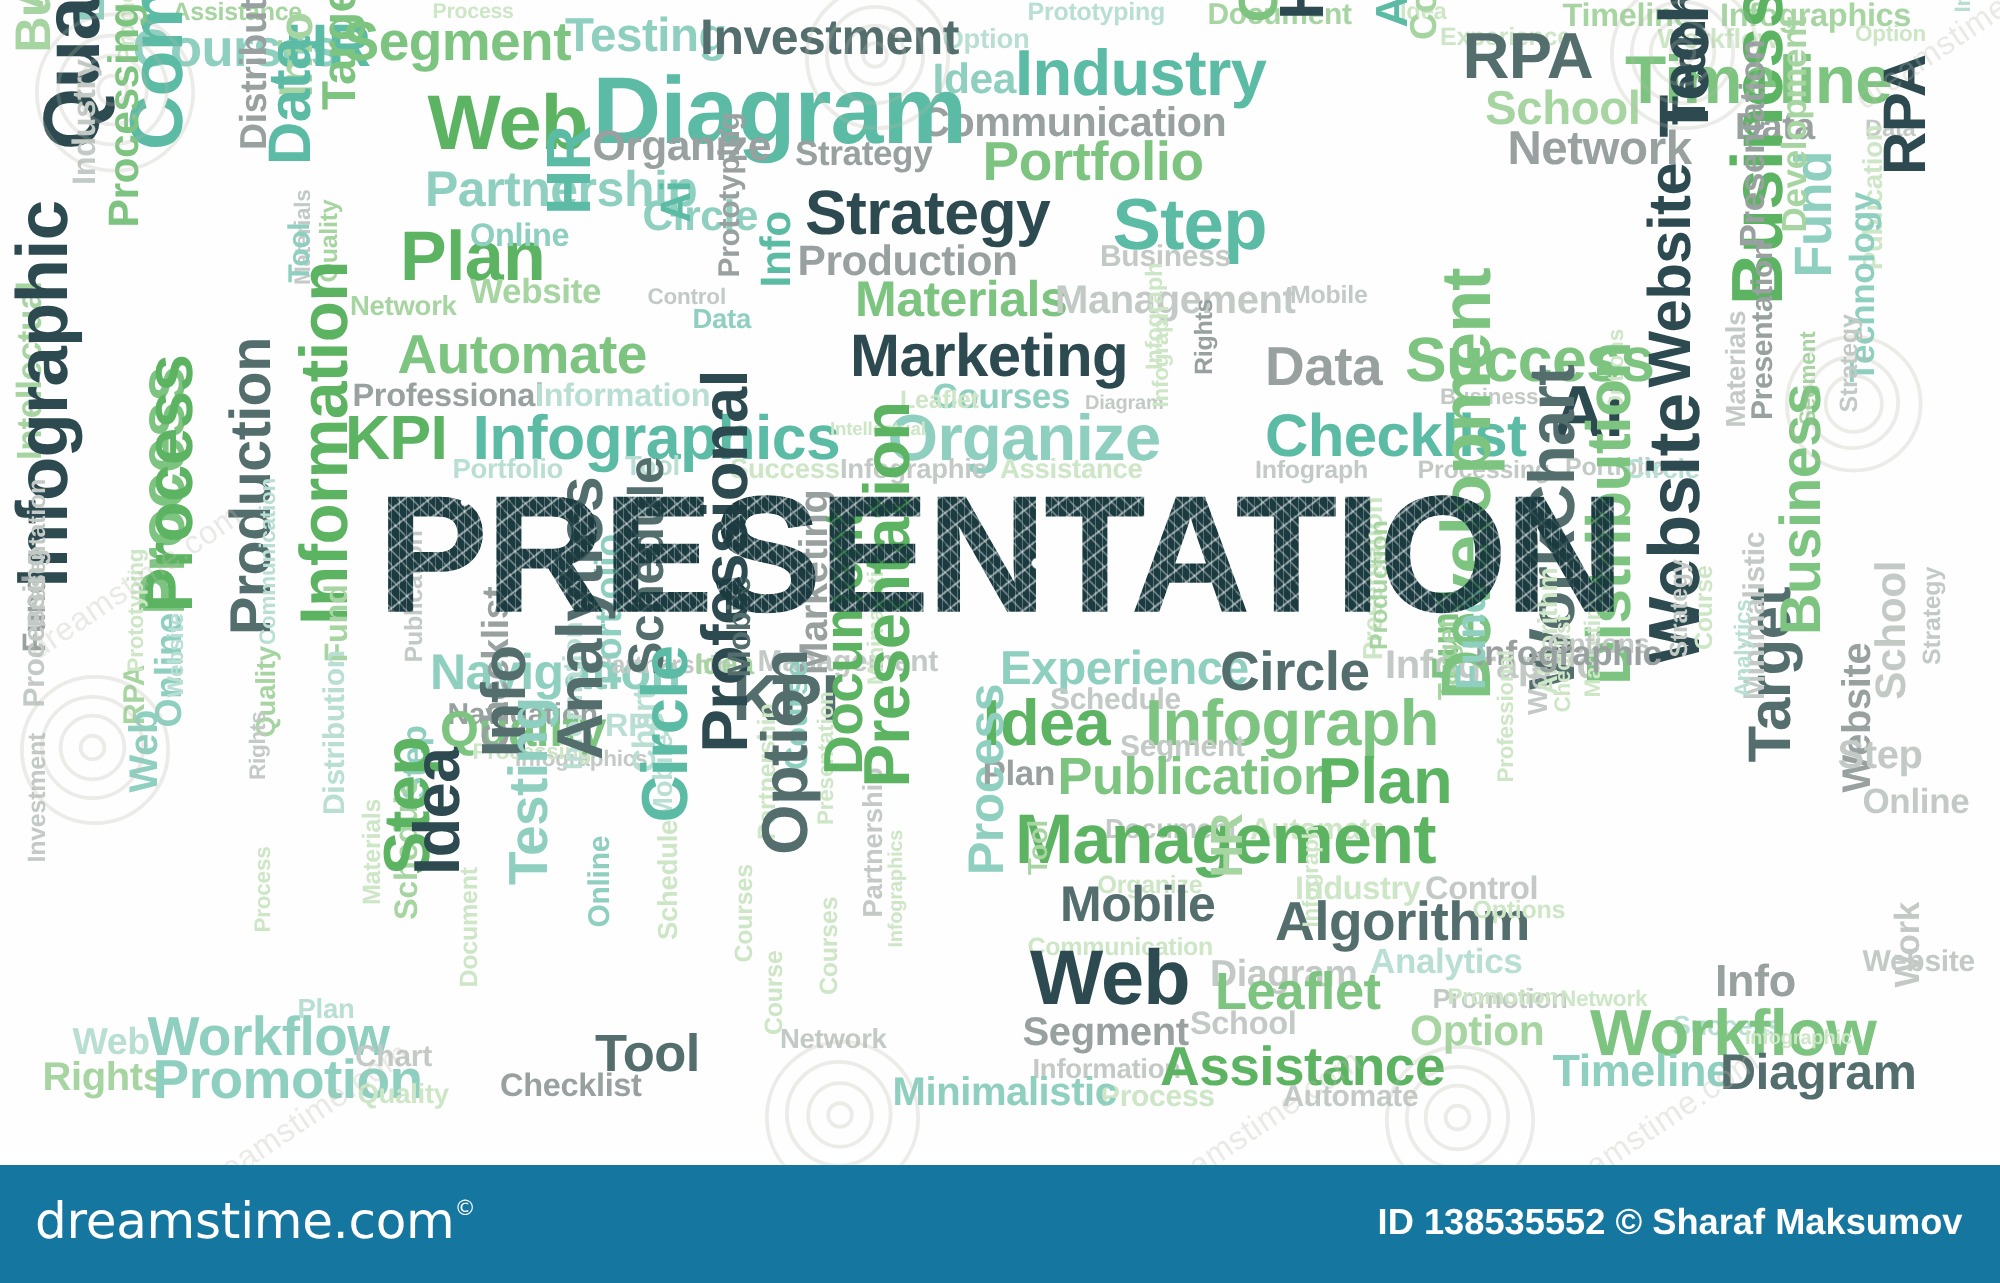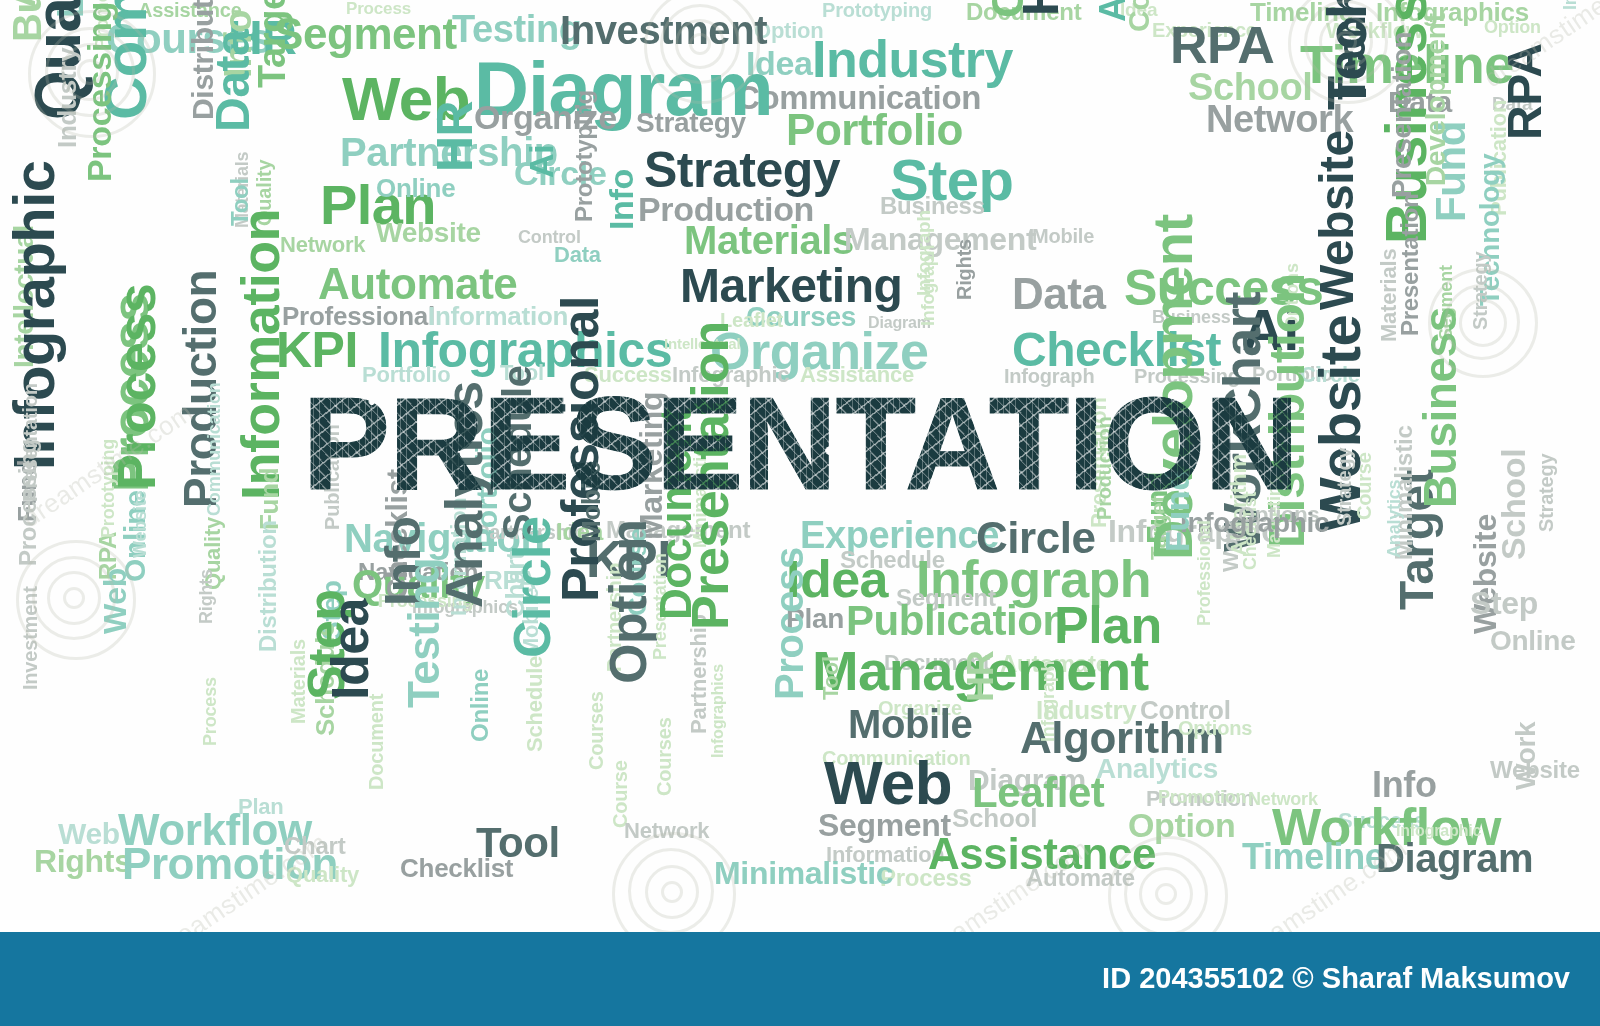--- a/index.html
+++ b/index.html
@@ -451,16 +451,19 @@
     <i style="left:13px;top:13px;width:76px;height:76px;"></i>
     <i style="left:28px;top:28px;width:48px;height:48px;"></i>
   </div>
   <div class="wm-text" style="left:8px;  top:450px; transform:rotate(-34deg);">dreamstime.com</div>
   <div class="wm-text" style="left:142px; top:880px; transform:rotate(-34deg);">dreamstime.com</div>
   <div class="wm-text" style="left:904px; top:886px; transform:rotate(-34deg);">dreamstime.com</div>
   <div class="wm-text" style="left:1222px; top:886px; transform:rotate(-34deg);">dreamstime.com</div>
   <div class="wm-text" style="left:1470px; top:10px; transform:rotate(-34deg);">dreamstime.com</div>
 
   <div id="footer">
-    <div id="credit">ID 204355102 © Sharaf Maksumov</div>
+    <div id="brand">
+      <span>dreamstime.com</span><sup>©</sup>
+    </div>
+    <div id="credit">ID 138535552 © Sharaf Maksumov</div>
   </div>
 
 </div>
 
 </body></html>

